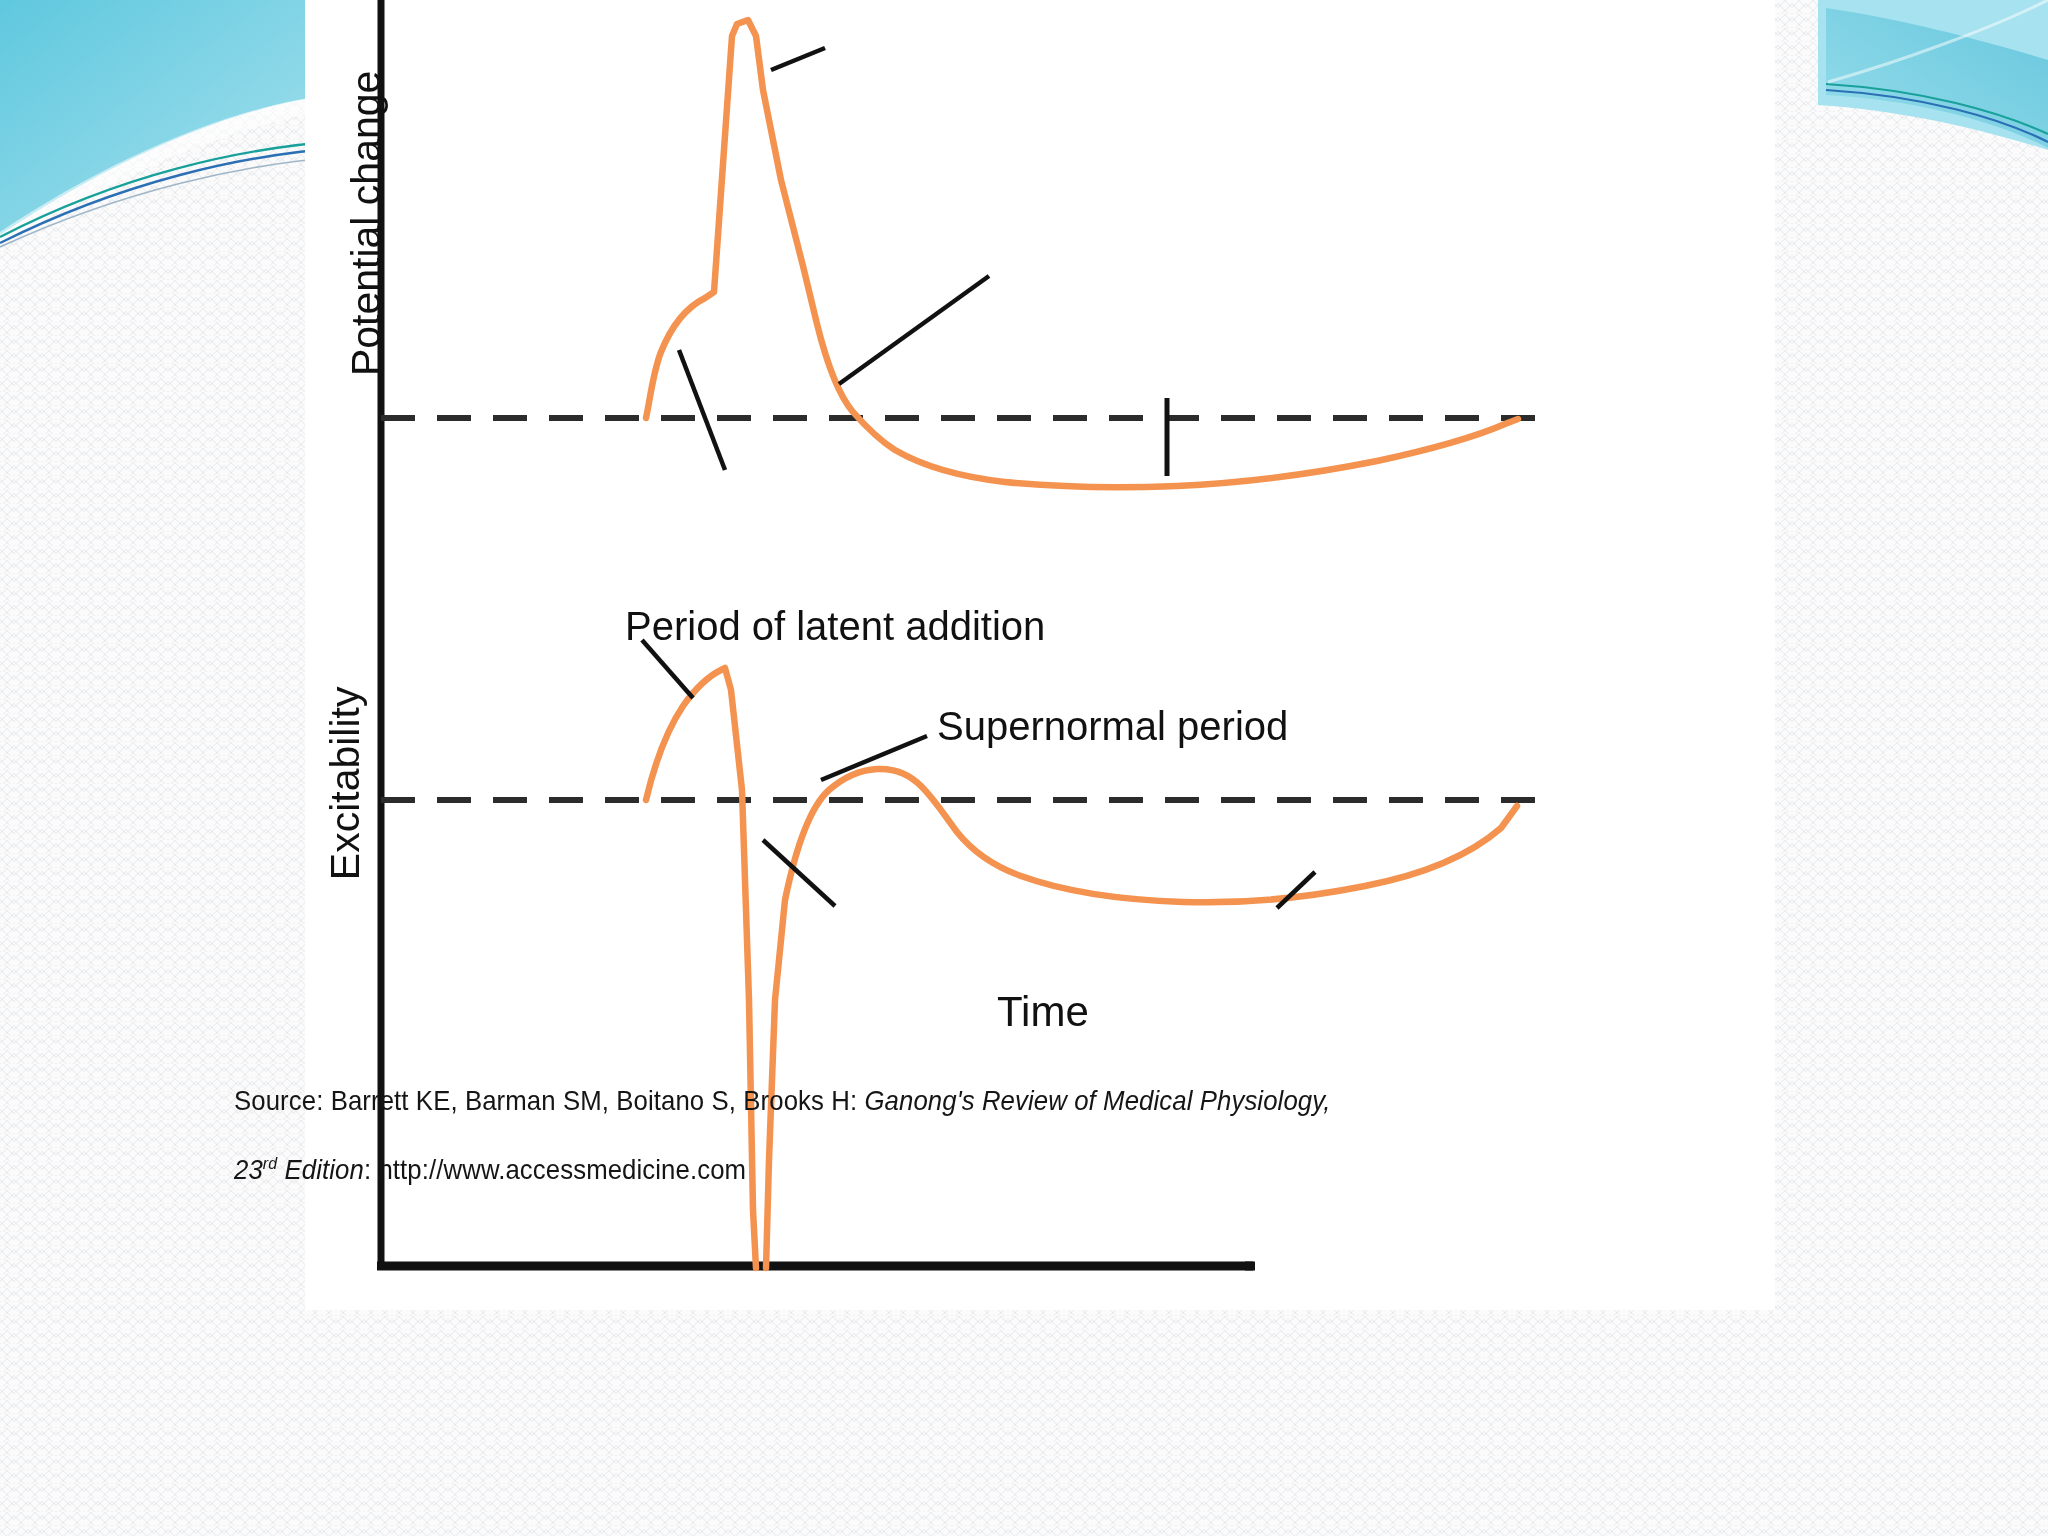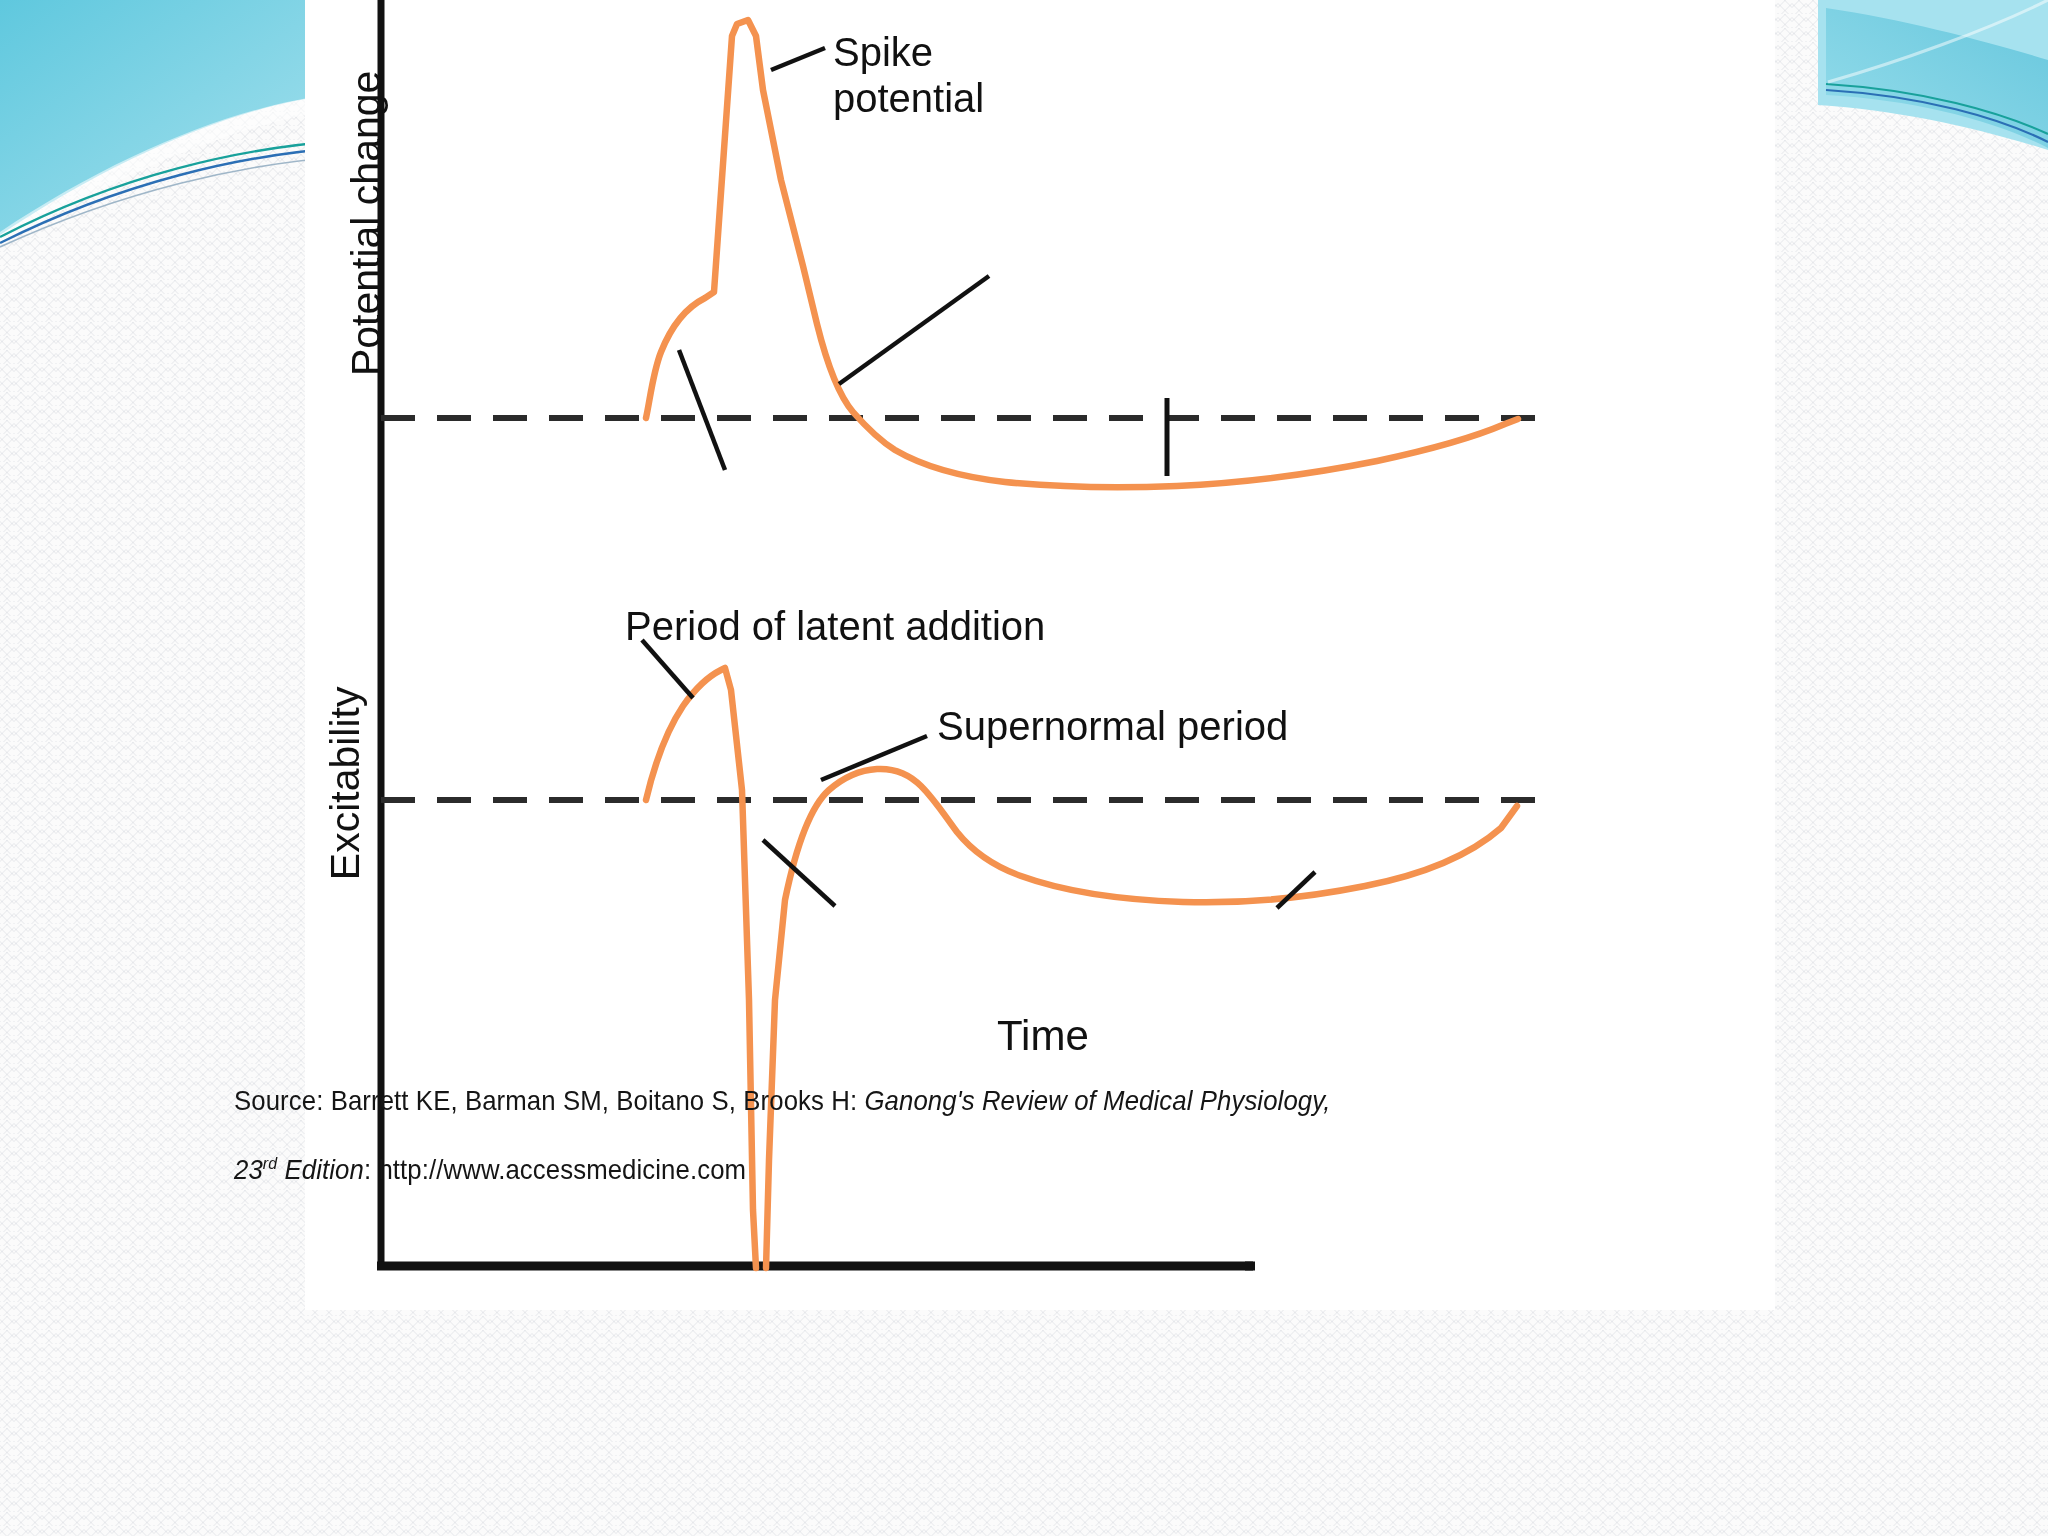--- a/index.html
+++ b/index.html
@@ -47,21 +47,21 @@
     font-size:41px;
   }
   #lbl-spike            {left:528px;top:30px;}
   #lbl-afterdepol       {left:690px;top:245px;}
   #lbl-afterhyper       {left:668px;top:343px;}
   #lbl-local            {left:386px;top:474px;}
   #lbl-latent           {left:320px;top:604px;}
   #lbl-supernormal      {left:632px;top:704px;}
   #lbl-refractory       {left:538px;top:883px;}
   #lbl-subnormal        {left:1010px;top:872px;}
-  #lbl-time             {left:692px;top:988px;font-size:42px;margin-top:24px;}
+  #lbl-time             {left:692px;top:988px;font-size:42px;}
 
   
   #source-block{
     position:absolute;left:234px;top:1085px;width:1560px;
     color:#151515;
     font-family:"Liberation Sans", sans-serif;
     font-size:28px;letter-spacing:.1px;
   }
   #source-line-1{transform:scaleX(.92);transform-origin:left center;white-space:nowrap;}
   #source-line-2{margin-top:36px;transform:scaleX(.92);transform-origin:left center;white-space:nowrap;}
@@ -165,22 +165,20 @@
     <line x1="337" y1="640" x2="388" y2="698" stroke="#111" stroke-width="4.5"></line>
     <line x1="516" y1="780" x2="622" y2="736" stroke="#111" stroke-width="4.5"></line>
     <line x1="458" y1="840" x2="530" y2="906" stroke="#111" stroke-width="4.5"></line>
     <line x1="972" y1="908" x2="1010" y2="872" stroke="#111" stroke-width="4.5"></line>
   </svg>
 
   <div class="lbl" id="lbl-potential-change">Potential change</div>
 
   <div class="lbl" id="lbl-excitability">Excitability</div>
 
-  <div class="lbl" id="lbl-spike">Spike
-potential</div>
 
 
 
 
   <div class="lbl" id="lbl-latent">Period of latent addition</div>
 
   <div class="lbl" id="lbl-supernormal">Supernormal period</div>
 
 
 

